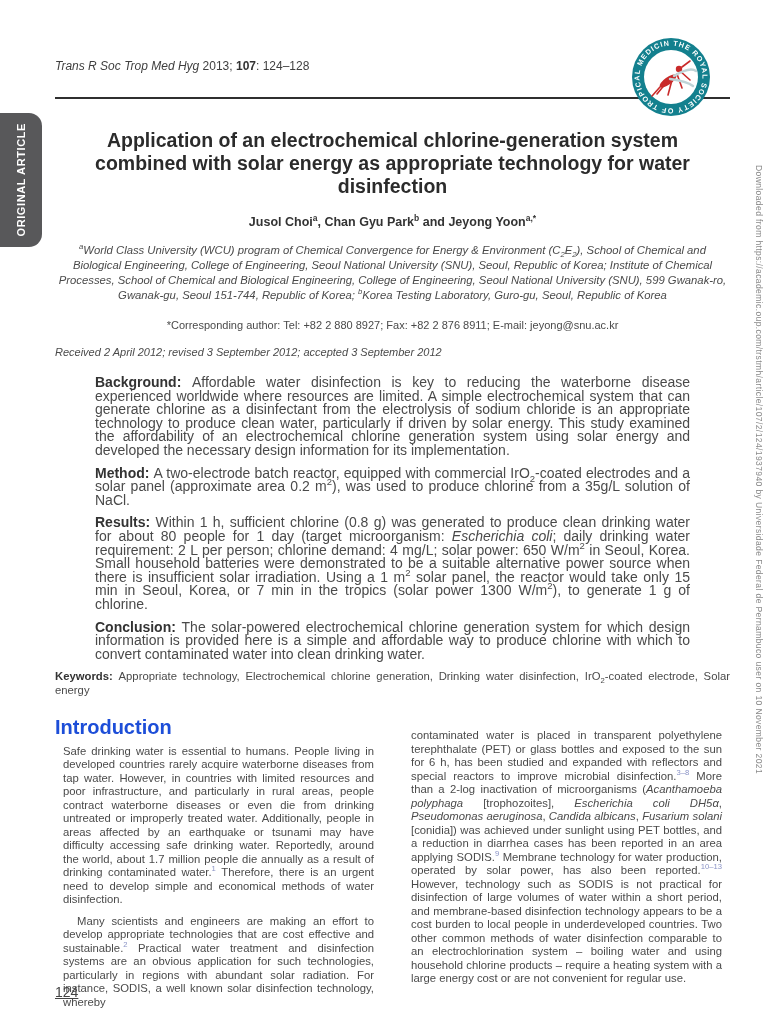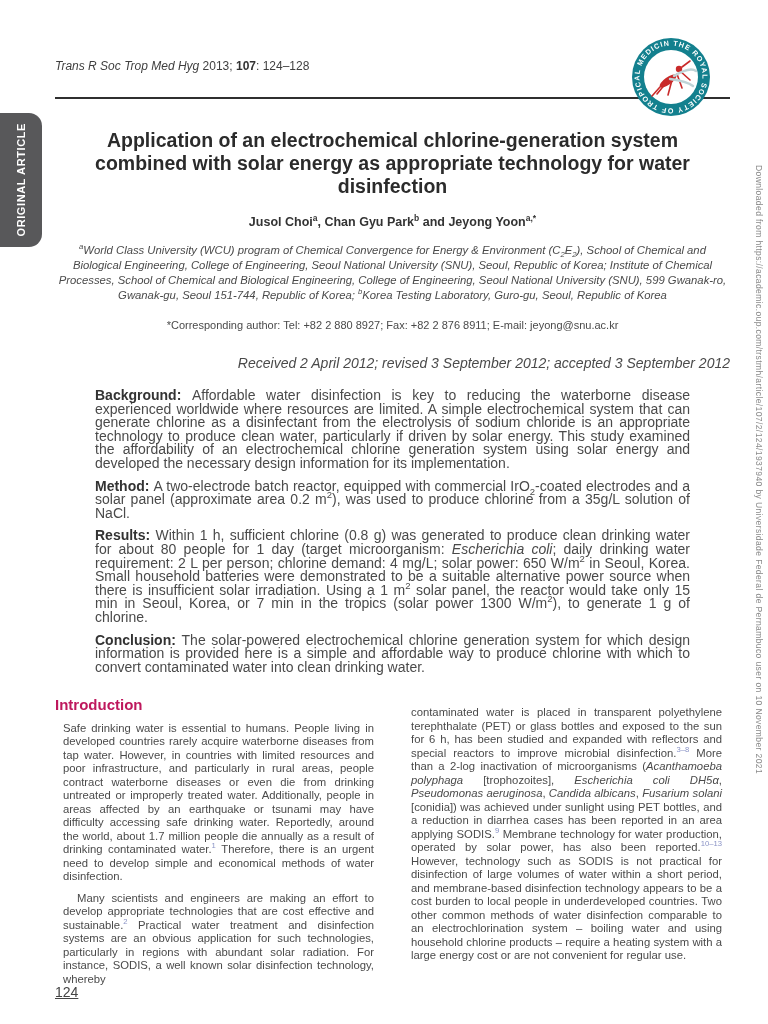--- a/index.html
+++ b/index.html
@@ -25,36 +25,36 @@
   
   .watermark{position:absolute;top:165px;right:4px;height:800px;writing-mode:vertical-rl;
              font-size:8.5px;color:#8a8a8a;letter-spacing:0.4px;white-space:nowrap;}
 
   
   .title{margin:30px auto 0 auto;max-width:620px;text-align:center;font-size:19.5px;
          line-height:23px;font-weight:bold;color:#2b2b2b;}
   .authors{margin-top:17px;text-align:center;font-size:12.5px;font-weight:bold;color:#333;}
   .affil{margin-top:14px;text-align:center;font-style:italic;font-size:11.3px;line-height:15px;color:#4a4a4a;}
   .corr{margin-top:16px;text-align:center;font-size:11px;color:#4a4a4a;}
-  .history{margin-top:24px;text-align:right;font-size:14px;font-style:italic;color:#4a4a4a;}
+  .history{margin-top:15px;text-align:left;font-size:11px;font-style:italic;color:#4a4a4a;}
 
   
   .abstract{margin:18px 40px 0 40px;}
   .abstract p{margin:0 0 9px 0;font-size:14px;line-height:13.6px;text-align:justify;}
   .bd{font-weight:bold;color:#333;font-style:normal;}
   .it{font-style:italic;}
   sup{font-size:0.68em;line-height:0;vertical-align:super;}
   sub{font-size:0.68em;line-height:0;vertical-align:sub;}
   sup.ref{color:#8a93c6;}
   .keywords{margin-top:6px;font-size:11.3px;line-height:13.6px;text-align:justify;}
 
   
   .cols{display:flex;gap:21px;margin-top:24px;}
   .col{flex:1;font-size:11.3px;line-height:13.5px;text-align:justify;}
-  .col h2{margin:0 0 10px 0;font-size:15px;color:#be185d;font-weight:bold;text-align:left;}
+  .col h2{margin:0 0 10px 0;font-size:20px;color:#1d4ed8;font-weight:bold;text-align:left;}
   .col p{margin:8px;}
   .col p.indent{text-indent:14px;}
 
   
   .footer{position:absolute;left:55px;right:38px;top:948px;}
   .footer hr{border:0;border-top:1.5px solid #2f2f2f;margin:0 0 7px 0;}
   .copyright{font-size:10.5px;font-style:italic;color:#555;}
   .pageno{position:absolute;left:55px;top:984px;font-size:14px;color:#444;text-decoration:underline;}
 </style>
 </head>
@@ -105,20 +105,21 @@
     <div class="corr">*Corresponding author: Tel: +82 2 880 8927; Fax: +82 2 876 8911; E-mail: jeyong@snu.ac.kr</div>
     <div class="history">Received 2 April 2012; revised 3 September 2012; accepted 3 September 2012</div>
 
     <div class="abstract">
       <p><span class="bd">Background: </span><span>Affordable water disinfection is key to reducing the waterborne disease experienced worldwide where resources are limited. A simple electrochemical system that can generate chlorine as a disinfectant from the electrolysis of sodium chloride is an appropriate technology to produce clean water, particularly if driven by solar energy. This study examined the affordability of an electrochemical chlorine generation system using solar energy and developed the necessary design information for its implementation.</span></p>
       <p><span class="bd">Method: </span><span>A two-electrode batch reactor, equipped with commercial IrO</span><sub>2</sub><span>-coated electrodes and a solar panel (approximate area 0.2 m</span><sup>2</sup><span>), was used to produce chlorine from a 35g/L solution of NaCl.</span></p>
       <p><span class="bd">Results: </span><span>Within 1 h, sufficient chlorine (0.8 g) was generated to produce clean drinking water for about 80 people for 1 day (target microorganism: </span><span class="it">Escherichia coli</span><span>; daily drinking water requirement: 2 L per person; chlorine demand: 4 mg/L; solar power: 650 W/m</span><sup>2</sup><span> in Seoul, Korea. Small household batteries were demonstrated to be a suitable alternative power source when there is insufficient solar irradiation. Using a 1 m</span><sup>2</sup><span> solar panel, the reactor would take only 15 min in Seoul, Korea, or 7 min in the tropics (solar power 1300 W/m</span><sup>2</sup><span>), to generate 1 g of chlorine.</span></p>
       <p><span class="bd">Conclusion: </span><span>The solar-powered electrochemical chlorine generation system for which design information is provided here is a simple and affordable way to produce chlorine with which to convert contaminated water into clean drinking water.</span></p>
     </div>
 
+    <div class="keywords"><span class="bd">Keywords: </span><span>Appropriate technology, Electrochemical chlorine generation, Drinking water disinfection, IrO</span><sub>2</sub><span>-coated electrode, Solar energy</span></div>
 
     <div class="cols">
       <div class="col">
         <h2>Introduction</h2>
         <p><span>Safe drinking water is essential to humans. People living in developed countries rarely acquire waterborne diseases from tap water. However, in countries with limited resources and poor infrastructure, and particularly in rural areas, people contract waterborne diseases or even die from drinking untreated or improperly treated water. Additionally, people in areas affected by an earthquake or tsunami may have difficulty accessing safe drinking water. Reportedly, around the world, about 1.7 million people die annually as a result of drinking contaminated water.</span><sup class="ref">1</sup><span> Therefore, there is an urgent need to develop simple and economical methods of water disinfection.</span></p>
         <p class="indent"><span>Many scientists and engineers are making an effort to develop appropriate technologies that are cost effective and sustainable.</span><sup class="ref">2</sup><span> Practical water treatment and disinfection systems are an obvious application for such technologies, particularly in regions with abundant solar radiation. For instance, SODIS, a well known solar disinfection technology, whereby</span></p>
       </div>
       <div class="col">
         <p><span>contaminated water is placed in transparent polyethylene terephthalate (PET) or glass bottles and exposed to the sun for 6 h, has been studied and expanded with reflectors and special reactors to improve microbial disinfection.</span><sup class="ref">3–8</sup><span> More than a 2-log inactivation of microorganisms (</span><span class="it">Acanthamoeba polyphaga</span><span> [trophozoites], </span><span class="it">Escherichia coli DH5α</span><span>, </span><span class="it">Pseudomonas aeruginosa</span><span>, </span><span class="it">Candida albicans</span><span>, </span><span class="it">Fusarium solani</span><span> [conidia]) was achieved under sunlight using PET bottles, and a reduction in diarrhea cases has been reported in an area applying SODIS.</span><sup class="ref">9</sup><span> Membrane technology for water production, operated by solar power, has also been reported.</span><sup class="ref">10–13</sup><span> However, technology such as SODIS is not practical for disinfection of large volumes of water within a short period, and membrane-based disinfection technology appears to be a cost burden to local people in underdeveloped countries. Two other common methods of water disinfection comparable to an electrochlorination system – boiling water and using household chlorine products – require a heating system with a large energy cost or are not convenient for regular use.</span></p>
       </div>

